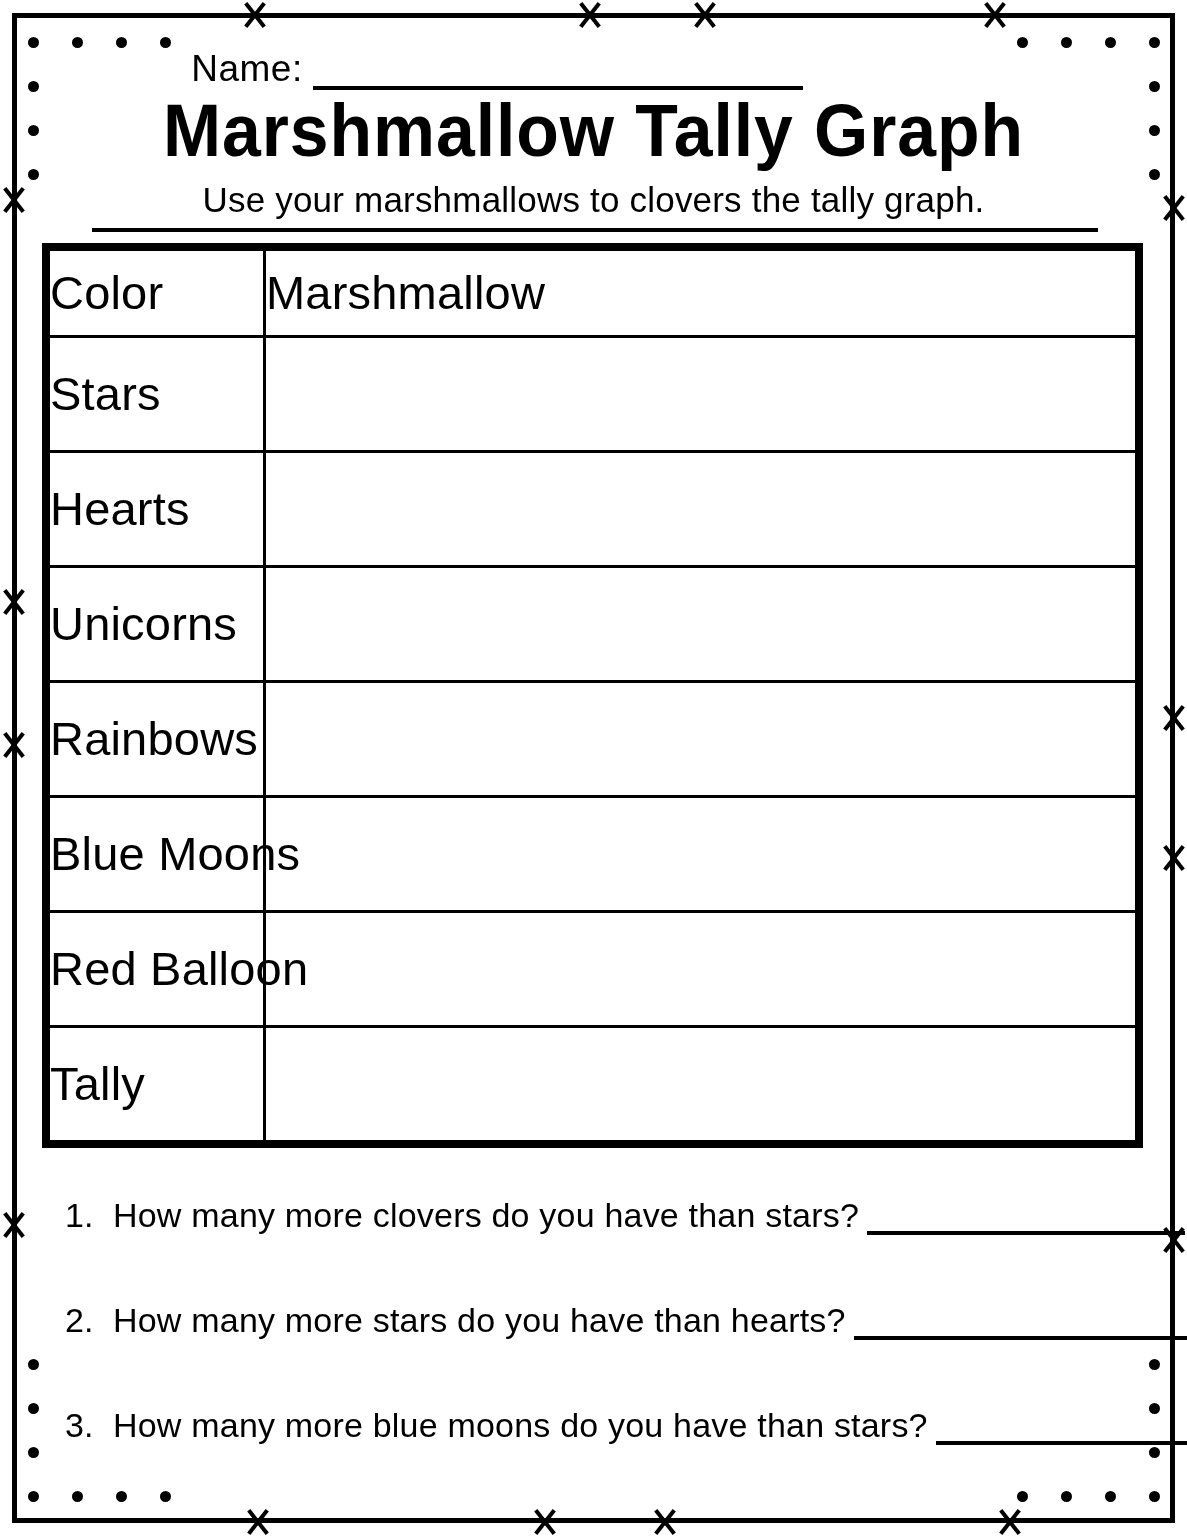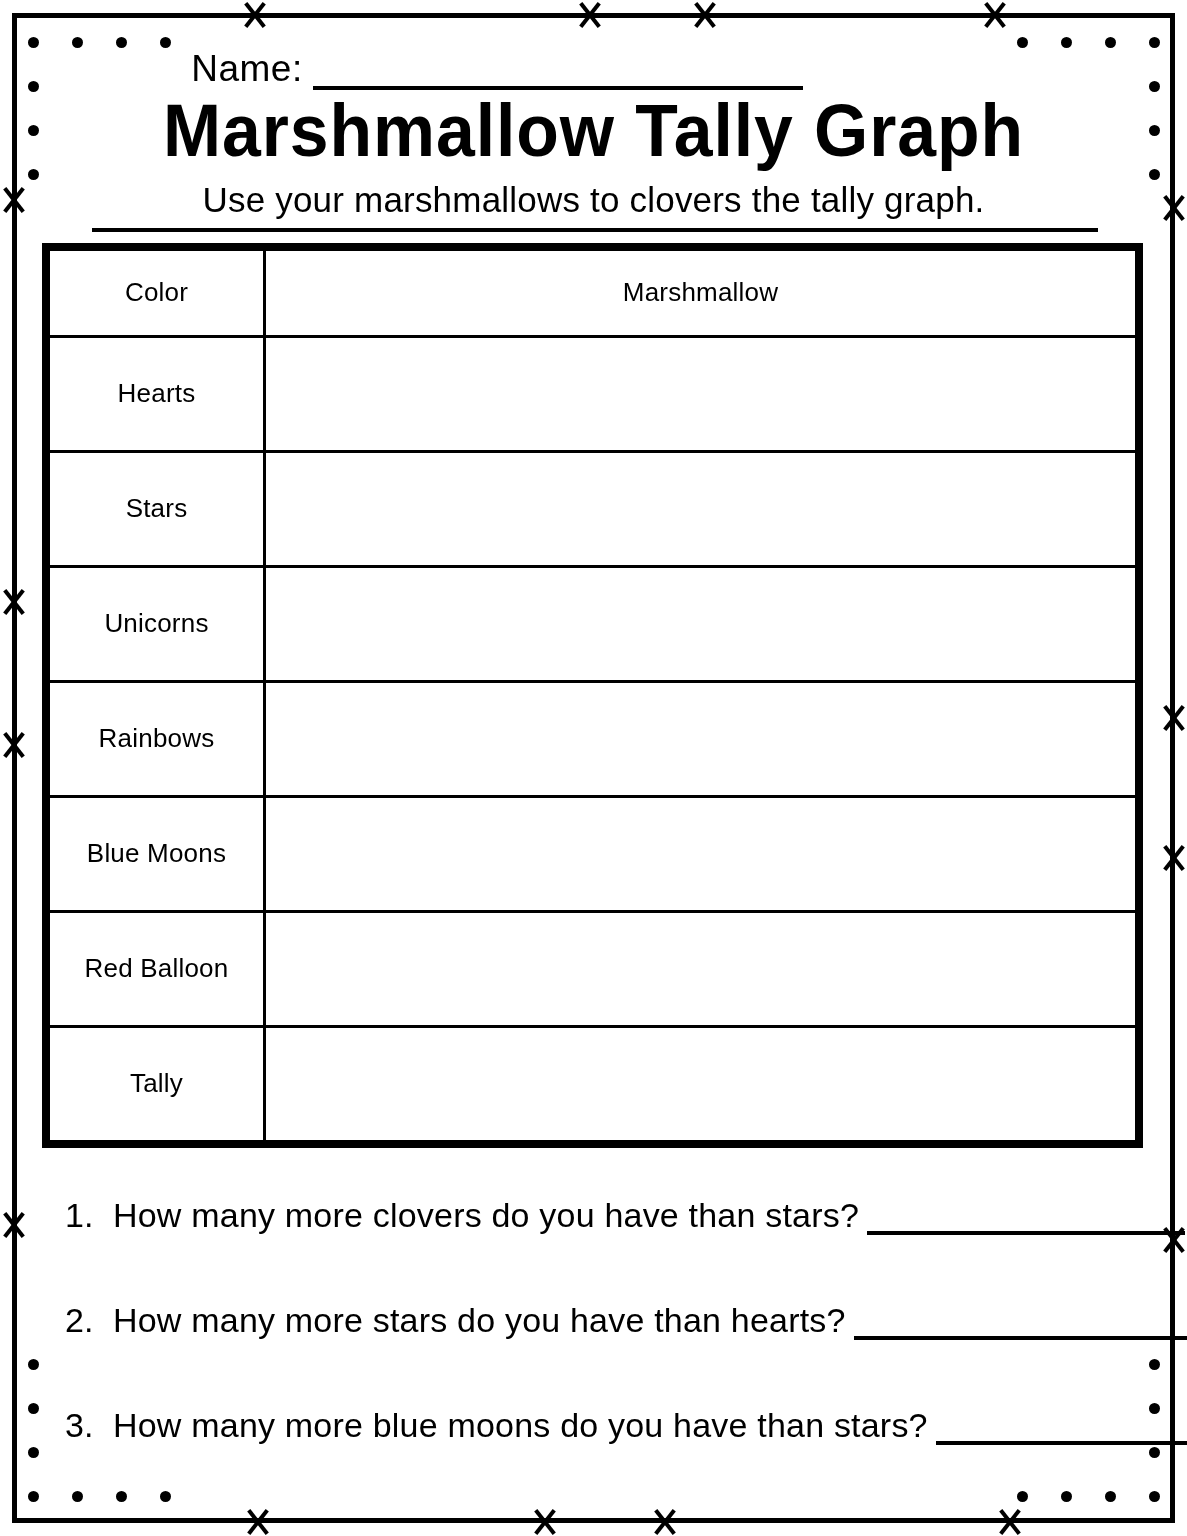--- a/index.html
+++ b/index.html
@@ -140,23 +140,22 @@
     table-layout: fixed;
   }
   .tally-table table {
     width: 100%;
     height: 100%;
     border-collapse: collapse;
     table-layout: fixed;
   }
   .tally-table td {
     border: 3px solid #000000;
-    text-align: center;
     vertical-align: middle;
-    font-size: 26px;
+    font-size: 47px;
     letter-spacing: 0.2px;
     padding: 0;
     white-space: nowrap;
   }
   .tally-table tr.hdr td { height: 77px; }
   .tally-table tr.body-row td { height: 103px; }
   .tally-table td.col-label { width: 213px; }
   .tally-table td.col-value { width: auto; }
 
   
@@ -256,25 +255,25 @@
   <div class="subtitle-rule"></div>
 
   <div class="tally-table">
     <table>
       <tbody id="table-body">
           <tr class="hdr">
             <td class="col-label">Color</td>
             <td class="col-value">Marshmallow</td>
           </tr>
           <tr class="body-row">
+            <td class="col-label">Stars</td>
+            <td class="col-value"></td>
+          </tr>
+          <tr class="body-row">
             <td class="col-label">Hearts</td>
-            <td class="col-value"></td>
-          </tr>
-          <tr class="body-row">
-            <td class="col-label">Stars</td>
             <td class="col-value"></td>
           </tr>
           <tr class="body-row">
             <td class="col-label">Unicorns</td>
             <td class="col-value"></td>
           </tr>
           <tr class="body-row">
             <td class="col-label">Rainbows</td>
             <td class="col-value"></td>
           </tr>

